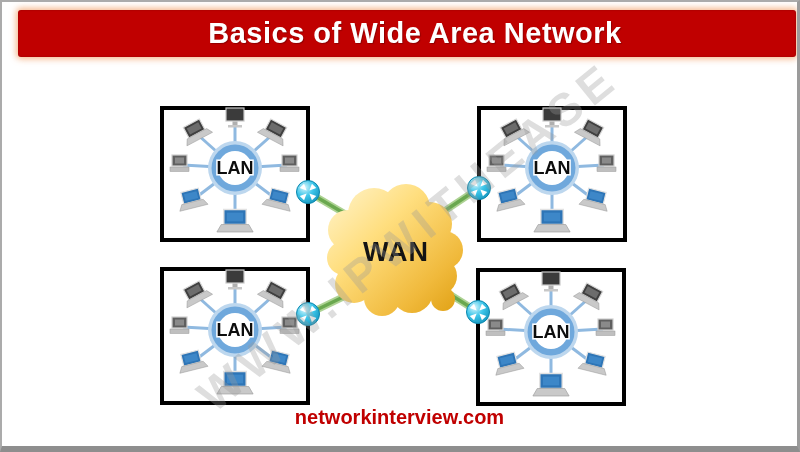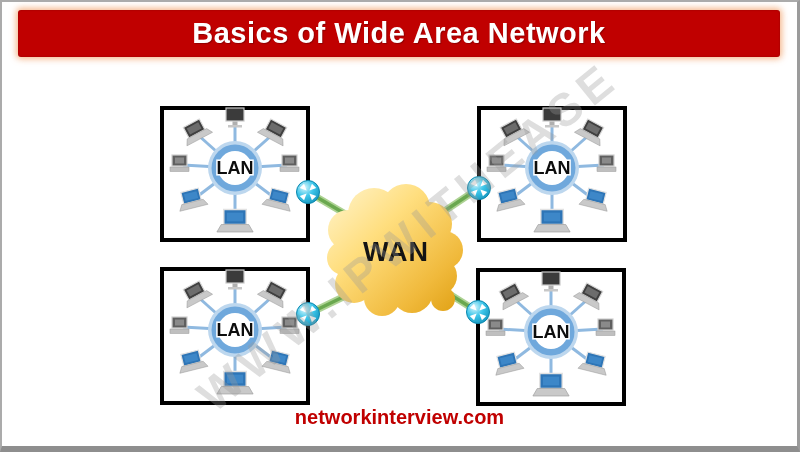--- a/index.html
+++ b/index.html
@@ -12,21 +12,21 @@
     border-right:3px solid #9b9b9b;
     border-bottom:6px solid #8e8e8e;
     overflow:hidden;
     font-family:"Liberation Sans", sans-serif;
   }
   .banner{
     position:absolute;left:16px;top:8px;width:762px;height:47px;
     background:#c00000;
     border-radius:3px;
     box-shadow:0 0 6px 2px rgba(237,125,49,.55), inset 0 0 2px rgba(0,0,0,.25);
-    display:flex;align-items:center;justify-content:center;
+    display:flex;align-items:center;justify-content:center;padding-left:16px;
   }
   .banner-title{
     color:#ffffff;font-size:29px;font-weight:bold;letter-spacing:.5px;
     text-shadow:1px 1px 1px rgba(0,0,0,.25);
   }
   svg.diagram{position:absolute;left:0;top:0;}
   .footer-site{
     position:absolute;left:0;top:404px;width:100%;
     text-align:center;color:#c00000;font-weight:bold;font-size:20px;
   }

